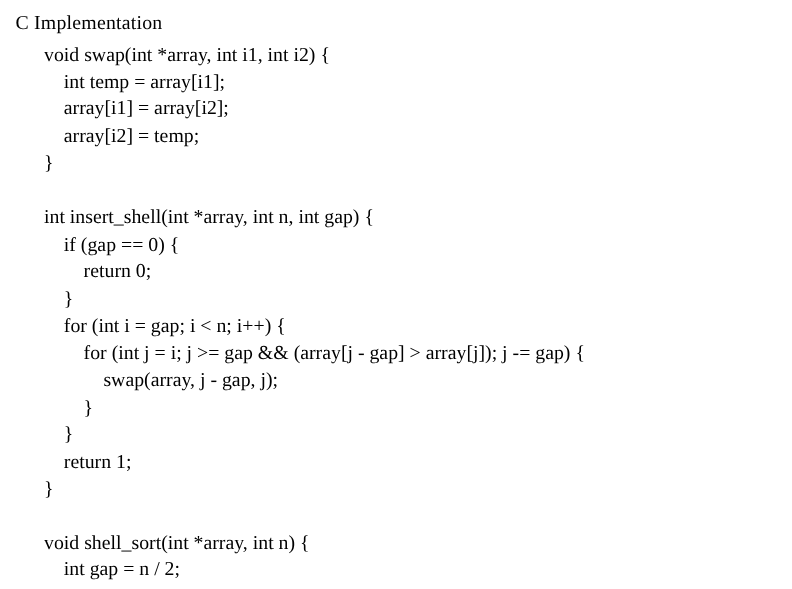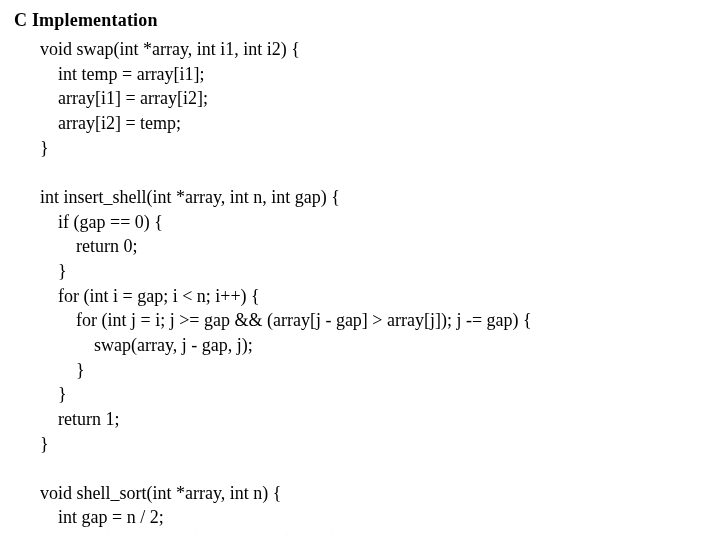--- a/index.html
+++ b/index.html
@@ -11,21 +11,21 @@
     overflow: hidden;
   }
   body {
     font-family: Georgia, "Times New Roman", Times, serif;
     color: #000;
   }
   .page {
     padding: 10px 14px 0 14px;
   }
   .heading {
-    font-weight: bold;
+    font-weight: normal;
     font-size: 18px;
     margin: 0 0 6px 0;
     letter-spacing: 0.2px;
   }
   .code-block {
     font-family: Liberation Serif, serif;
     font-size: 18px;
     line-height: 1.37;
     white-space: pre;
     color: #000;

